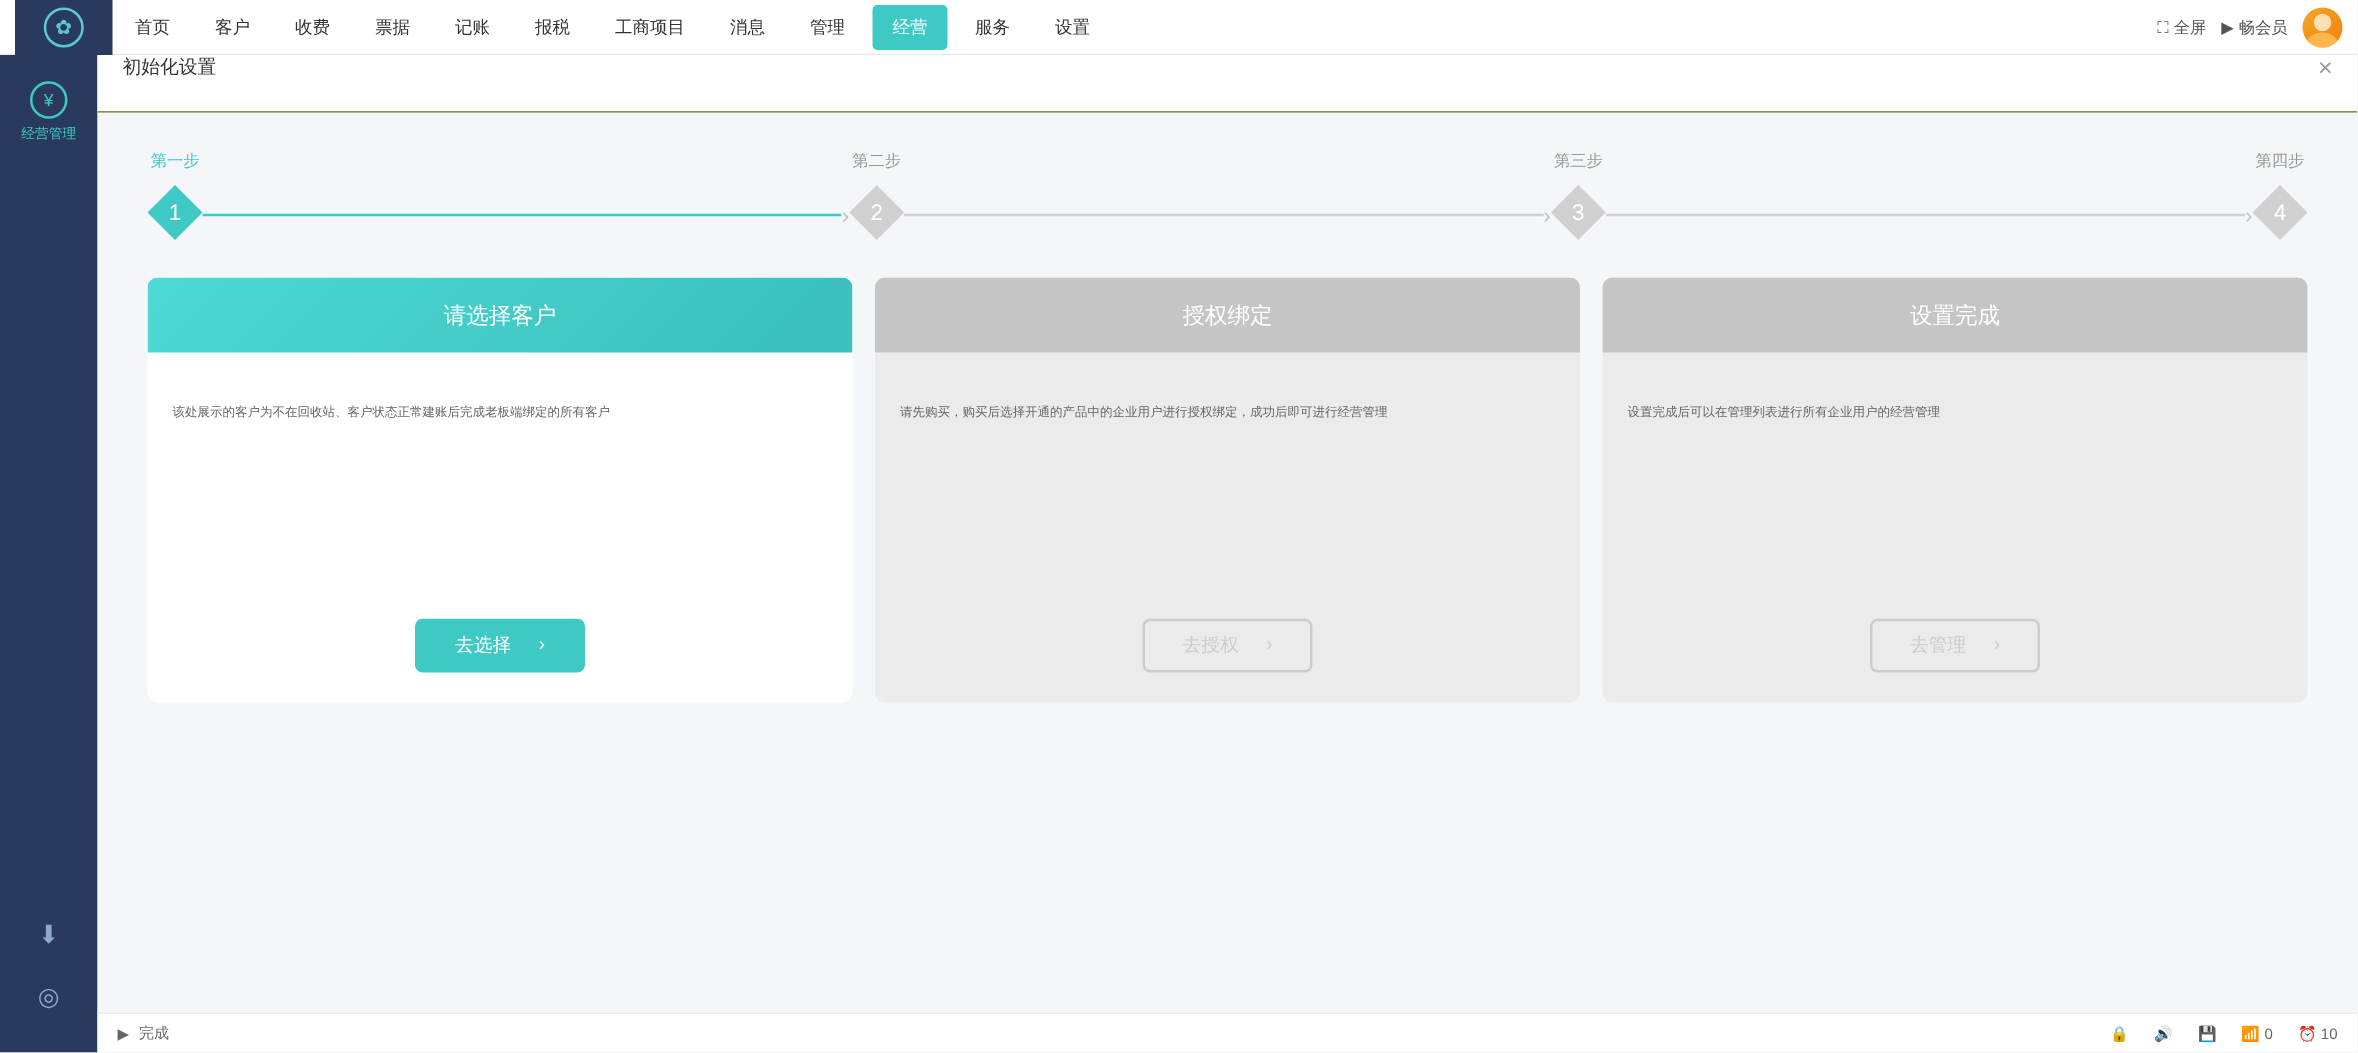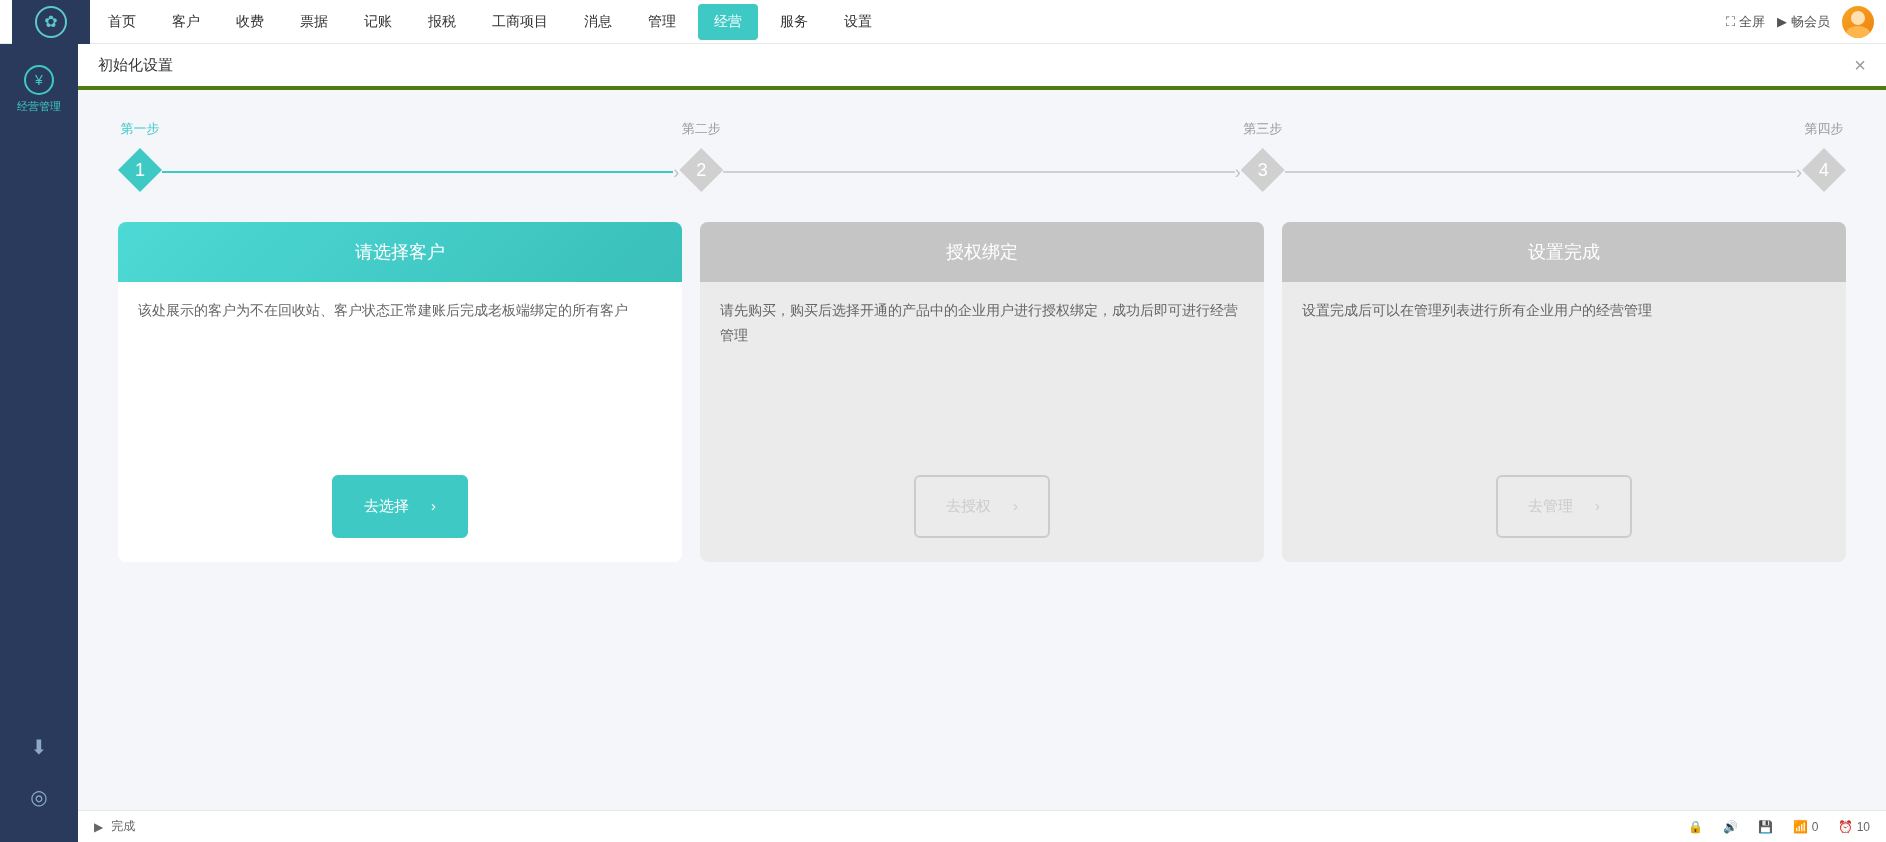--- a/index.html
+++ b/index.html
@@ -81,23 +81,23 @@
       display: flex; align-items: center; justify-content: center;
       cursor: pointer; color: #8fa8c8; font-size: 20px;
     }
 
     
     .main-content {
       flex: 1; background: #f5f6fa;
       display: flex; flex-direction: column; overflow: hidden;
     }
     .page-header {
-      display: flex; align-items: center; justify-content: space-between;
+      display: flex; align-items: flex-start; justify-content: space-between;
       background: #fff; padding: 0 20px; height: 46px;
-      border-bottom: 4px solid #4d7c0f;
+      border-bottom: 1px solid #4d7c0f;
     }
     .page-title { font-size: 15px; color: #333; }
     .close-btn { font-size: 20px; color: #999; cursor: pointer; }
 
     
     .setup-area {
       flex: 1; overflow-y: auto; padding: 30px 40px;
     }
     .setup-heading {
       text-align: center; font-size: 28px; color: #333;
@@ -113,29 +113,29 @@
       display: flex; flex-direction: column; min-height: 340px;
       background: #ebebeb;
     }
     .card.active { background: #fff; }
     .card-header {
       padding: 18px; font-size: 18px; text-align: center;
       color: #fff; background: #c5c5c5;
     }
     .card-header.active { background: linear-gradient(135deg, #4dd9d5, #3abfba); }
     .card-body {
-      padding: 16px 20px; flex: 1; color: #666; font-size: 14px; line-height: 1.8;
+      padding: 40px 20px; flex: 1; color: #666; font-size: 10px; line-height: 1.8;
     }
     .card-footer {
       padding: 16px 20px 24px;
       display: flex; justify-content: center;
     }
     .card-btn {
       border: 2px solid #3ec9c5; border-radius: 6px;
-      padding: 20px 30px; font-size: 15px; color: #3ec9c5;
+      padding: 10px 30px; font-size: 15px; color: #3ec9c5;
       background: transparent; cursor: pointer;
       display: flex; gap: 22px;
     }
     .card-btn.primary {
       background: #3ec9c5; color: #fff; border-color: #3ec9c5;
     }
     .card-btn:disabled, .card-btn.disabled {
       border-color: #ccc; color: #ccc; cursor: default; background: transparent;
     }
 

